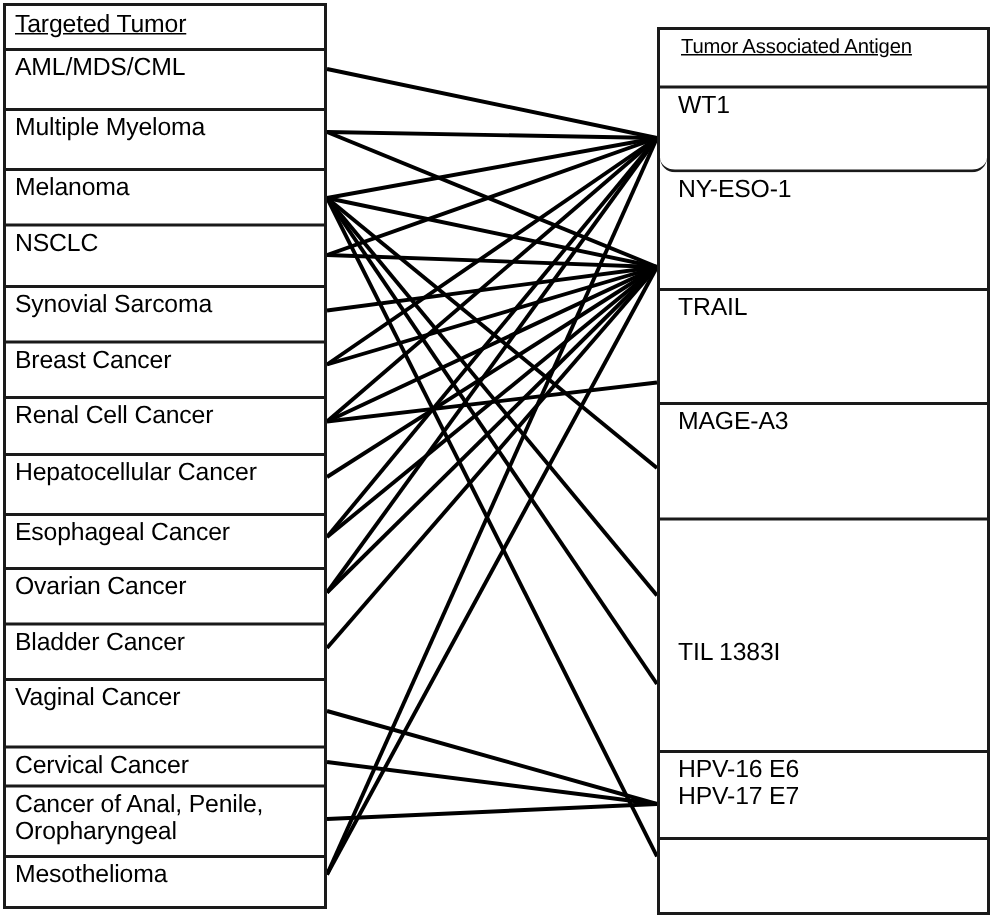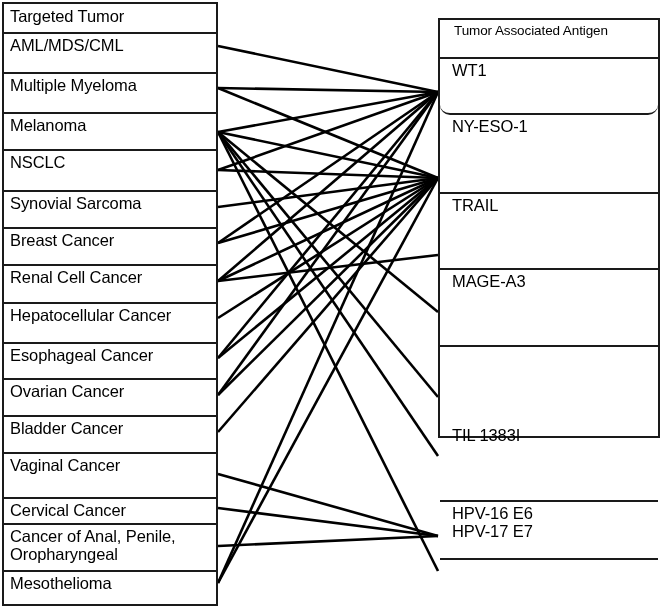--- a/index.html
+++ b/index.html
@@ -27,21 +27,21 @@
   #left-table {
     left: 2px;
     top: 2px;
     width: 216px;
     height: 604px;
   }
   #right-table {
     left: 438px;
     top: 18px;
     width: 222px;
-    height: 420px;
+    height: 592px;
   }
   .row {
     position: absolute;
     left: 0;
     width: 100%;
     box-sizing: border-box;
     border-bottom: 2px solid #1a1a1a;
     display: flex;
     align-items: flex-start;
     padding-left: 6px;
@@ -63,20 +63,21 @@
   }
   #right-table .row.header .row-label {
     font-size: 13.5px;
     padding-left: 8px;
   }
   #left-table .row.header .row-label {
     font-size: 16.5px;
   }
   .row.header {
     padding-top: 4px;
+    text-decoration: underline;
   }
   #links-layer {
     position: absolute;
     left: 0;
     top: 0;
     width: 662px;
     height: 612px;
     pointer-events: none;
   }
   #links-layer line {

